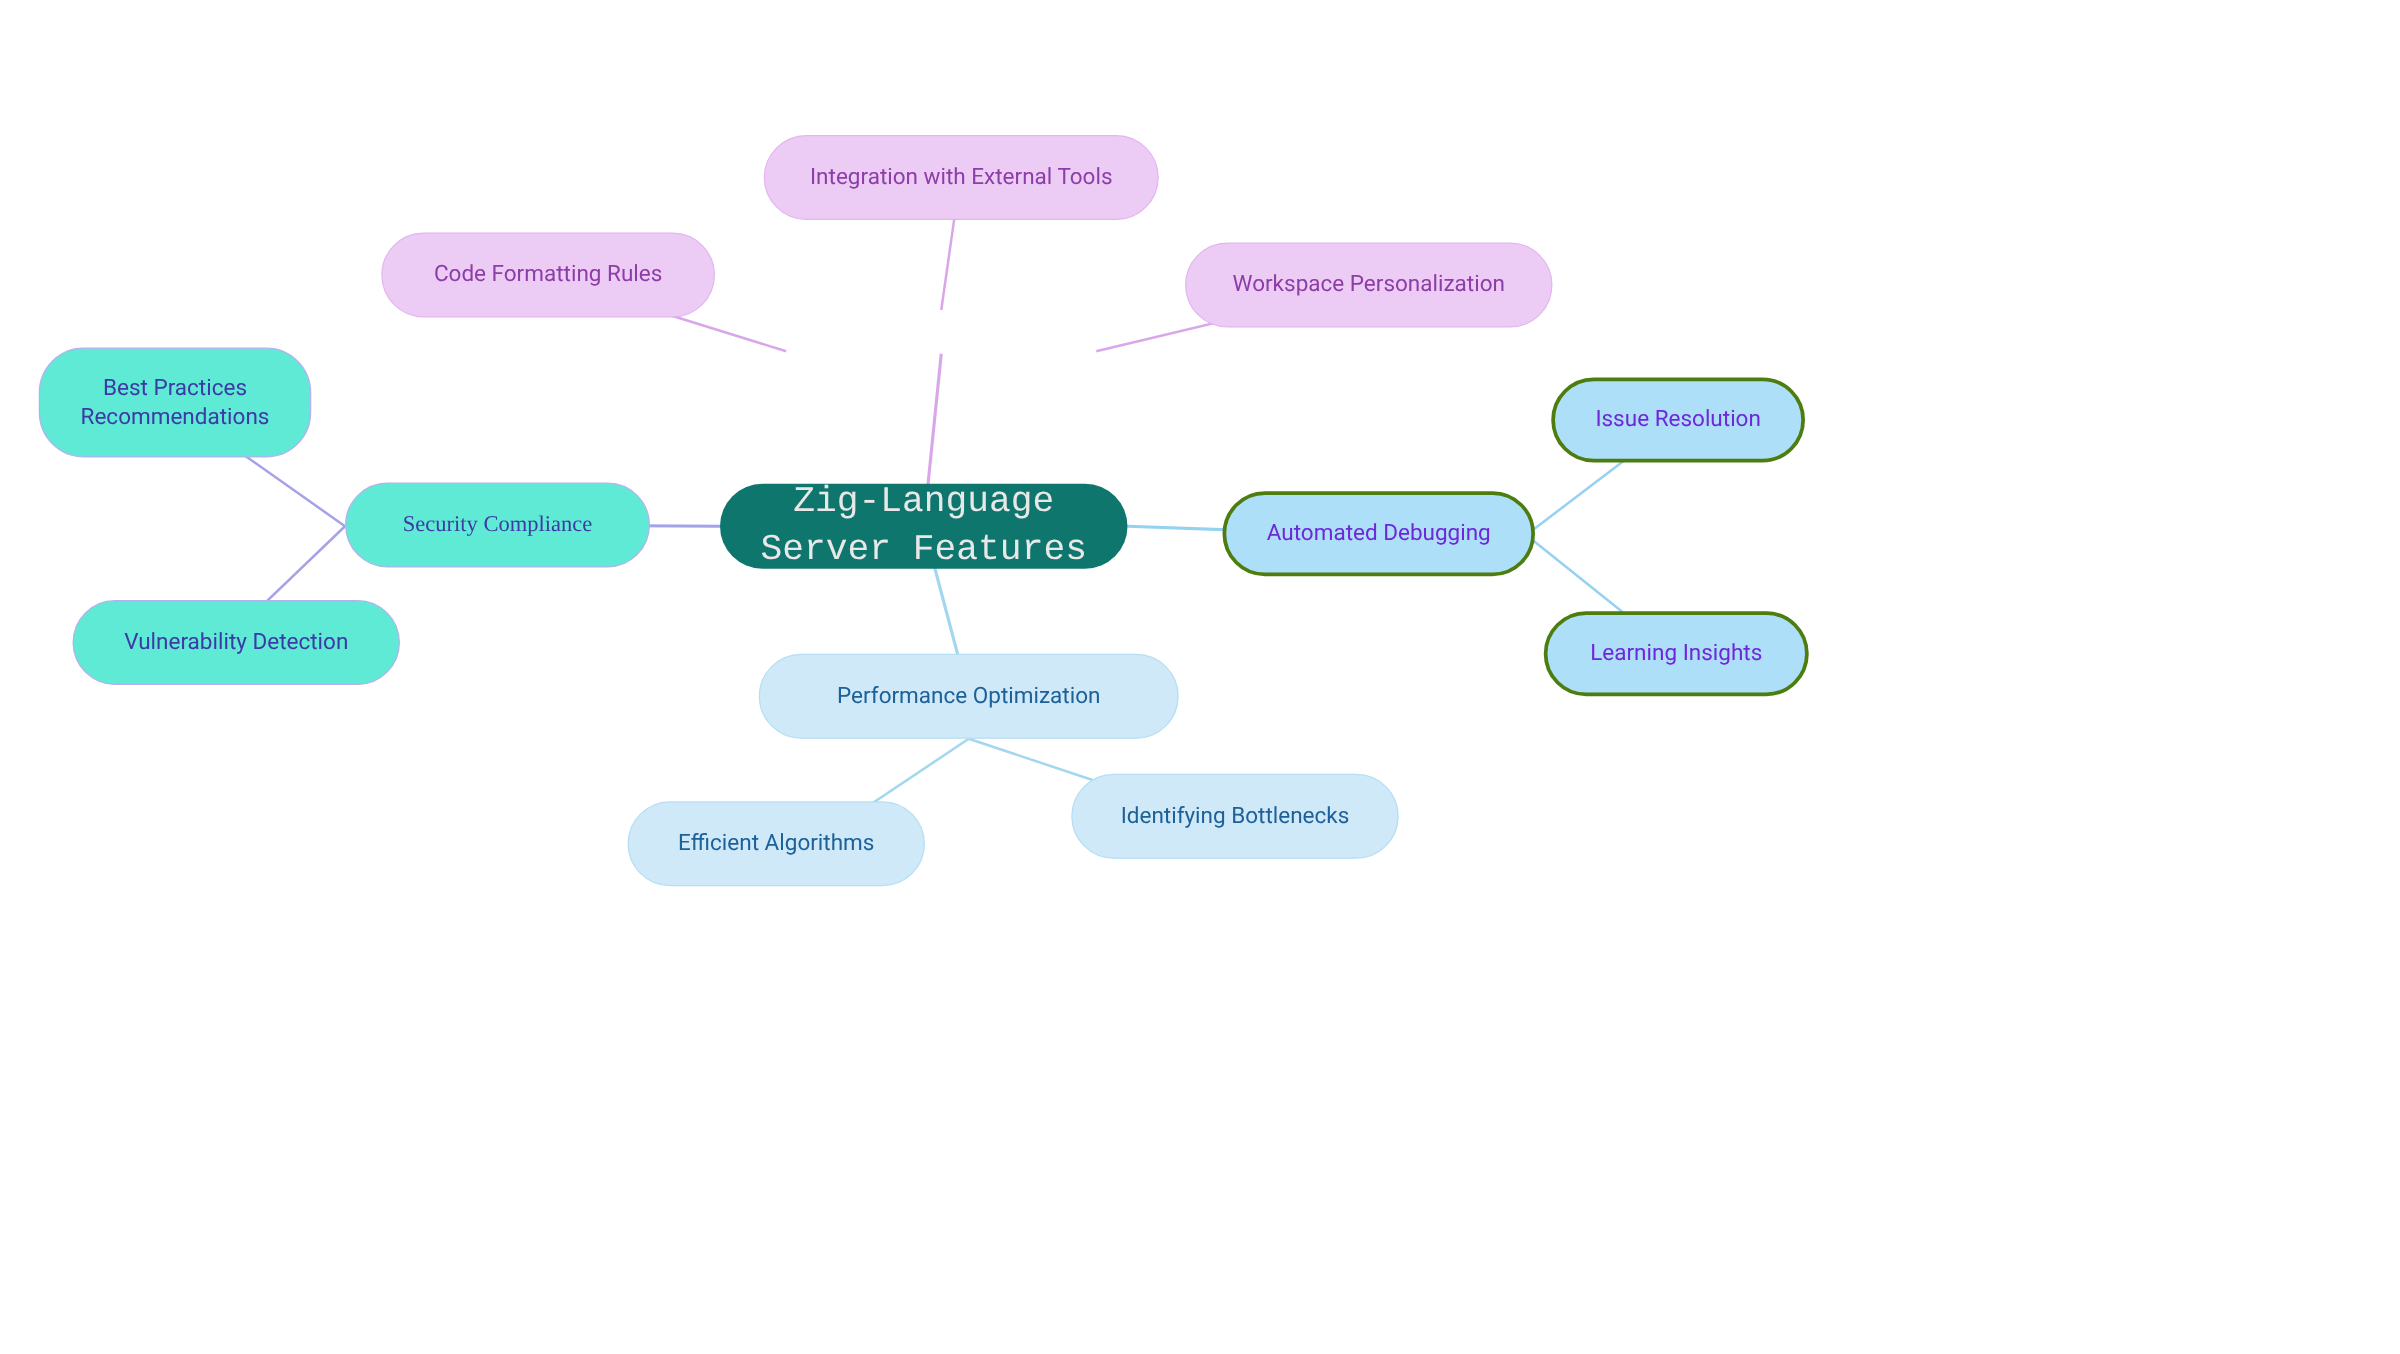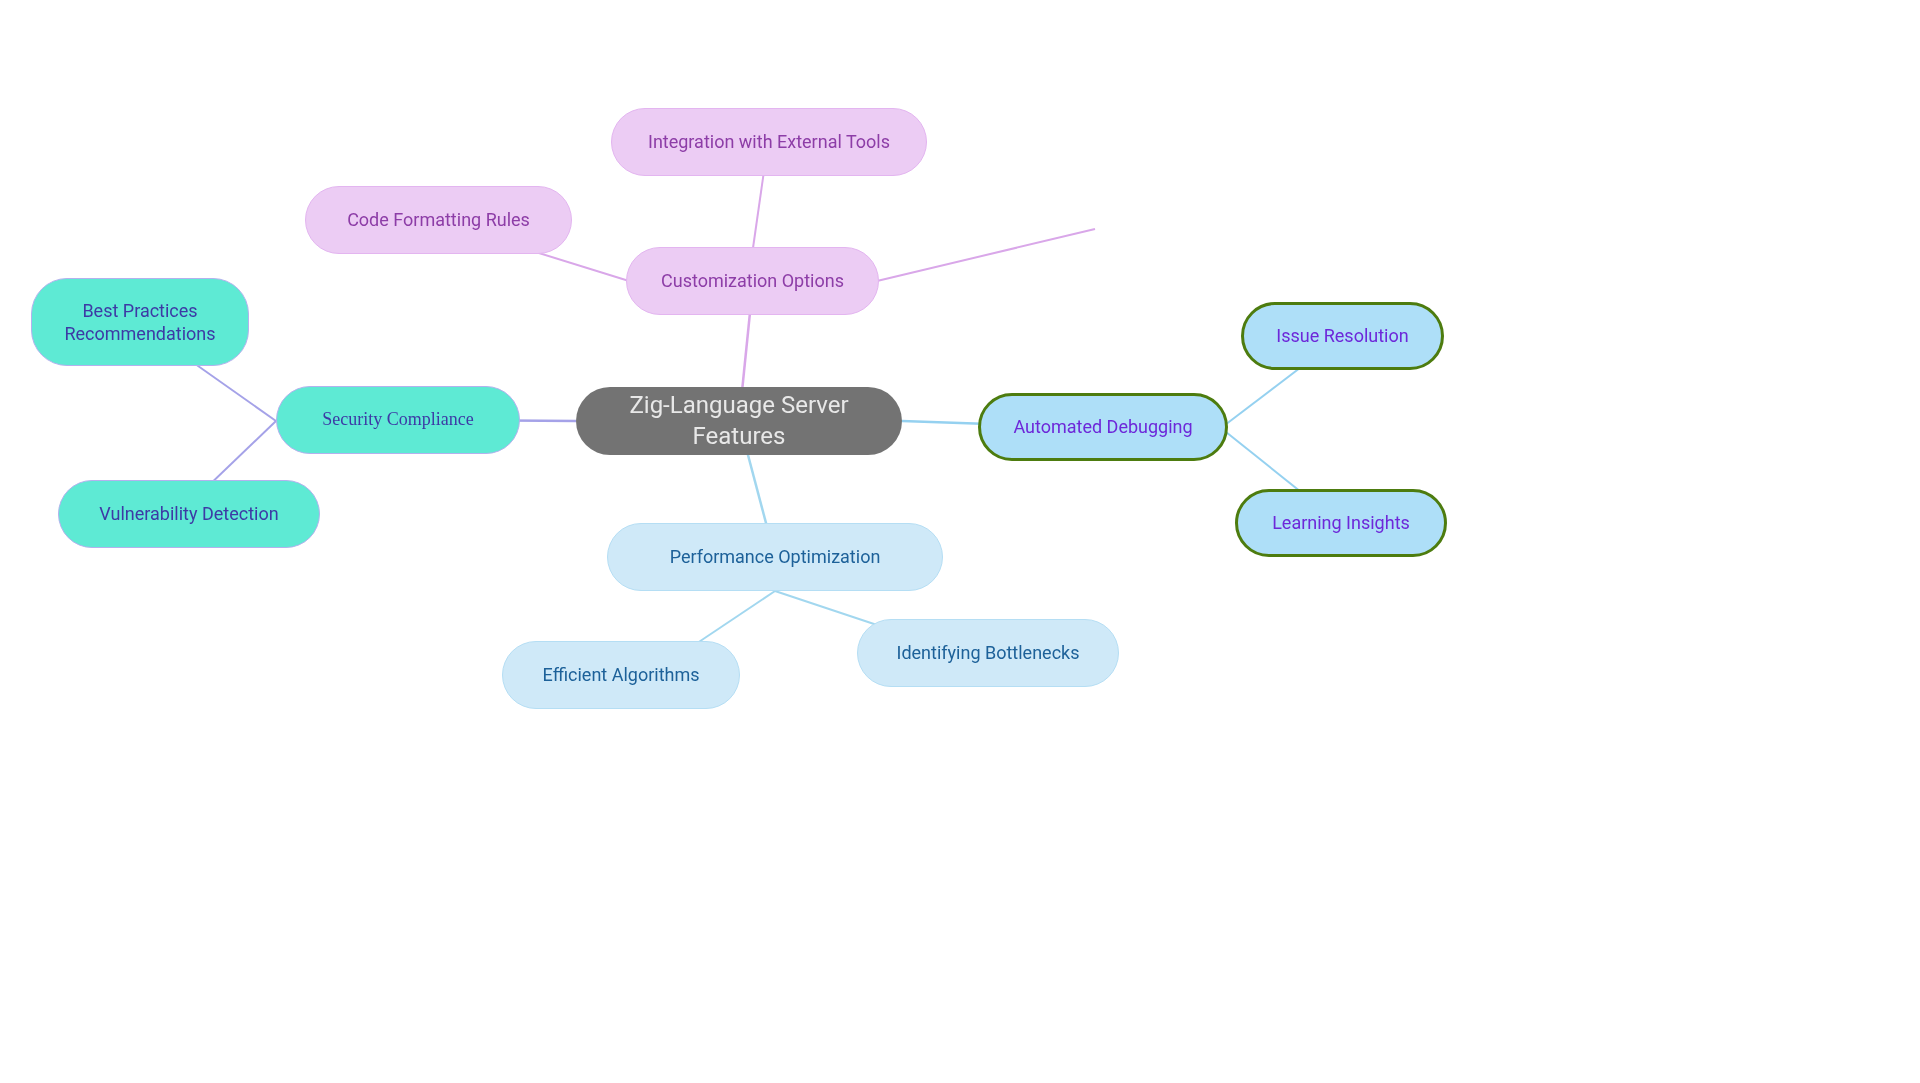--- a/index.html
+++ b/index.html
@@ -32,24 +32,25 @@
     text-align: center;
     border-radius: 36px;
     font-size: 18px;
     padding: 0 30px;
     box-sizing: border-box;
     line-height: 1.3;
     white-space: pre-line;
   }
   
   .center {
-    background: #737373;
+    background: #0f766e;
     color: #e8e8e8;
-    font-size: 24px;
+    font-size: 29px;
     border-radius: 36px;
+    font-family: Liberation Mono, monospace;
   }
   
   .lb {
     background: #c6e6f9;
     color: #1d6199;
     border: 1px solid #aadcf5;
   }
   
   .vb {
     background: #aedff8;
@@ -100,28 +101,28 @@
 
     <line x1="775" y1="591" x2="648" y2="676" stroke="#a2d7ef" stroke-width="2"></line>
 
     <line x1="775" y1="591" x2="964" y2="654" stroke="#a2d7ef" stroke-width="2"></line>
   </svg>
 
   <div class="node center" style="left:576px; top:387px; width:326px; height:68px;">
     <span>Zig-Language Server Features</span>
   </div>
 
-  <div class="node mg" style="left:626px; top:247px; width:253px; height:68px;">
-    <span>Customization Options</span>
-  </div>
   <div class="node mg" style="left:305px; top:186px; width:267px; height:68px;">
     <span>Code Formatting Rules</span>
   </div>
   <div class="node mg" style="left:611px; top:108px; width:316px; height:68px;">
     <span>Integration with External Tools</span>
+  </div>
+  <div class="node mg" style="left:948px; top:194px; width:294px; height:68px;">
+    <span>Workspace Personalization</span>
   </div>
 
   <div class="node pu" style="left:276px; top:386px; width:244px; height:68px;font-family:Liberation Serif, serif;">
     <span>Security Compliance</span>
   </div>
   <div class="node pu" style="left:31px; top:278px; width:218px; height:88px;">
     <span>Best Practices
 Recommendations</span>
   </div>
   <div class="node pu" style="left:58px; top:480px; width:262px; height:68px;">

